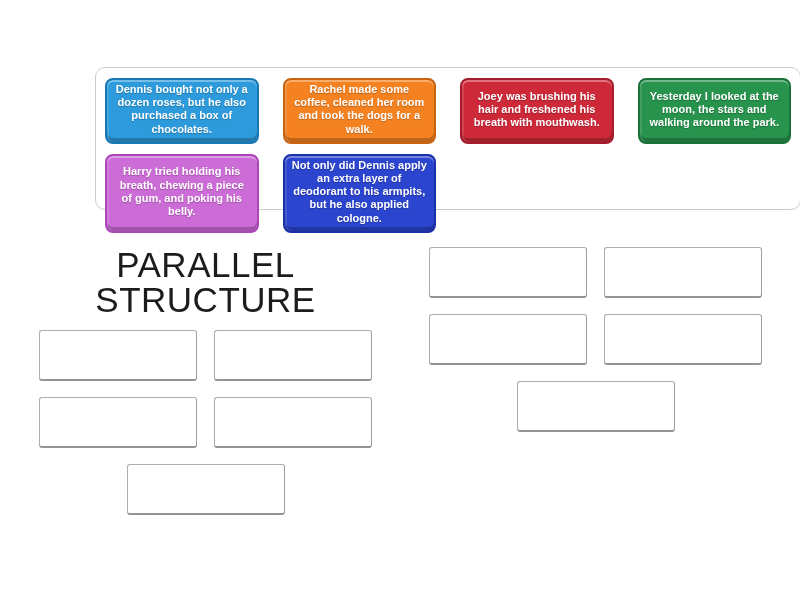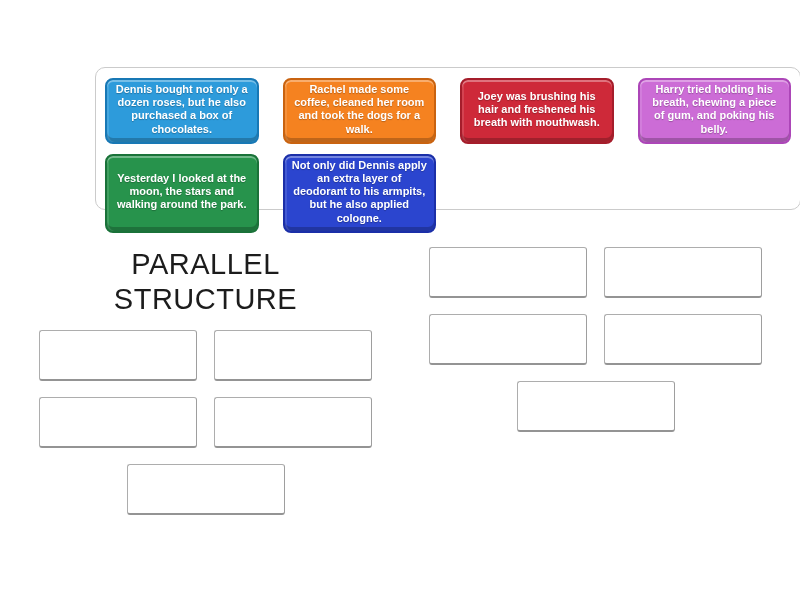--- a/index.html
+++ b/index.html
@@ -32,21 +32,21 @@
     display:flex;align-items:center;justify-content:center;
     padding:3px 7px 6px 7px;
     text-shadow:0 1px 1px rgba(0,0,0,.25);
     cursor:grab;
   }
   
   .group{position:absolute;top:247px;width:333px;}
   .group.g1{left:39px;}
   .group.g2{left:429px;}
   .group-title{
-    font-size:29px;line-height:35px;font-weight:400;
+    font-size:35px;line-height:35px;font-weight:400;
     color:#1c1c1c;text-align:center;
     margin:0 auto 13px auto;max-width:262px;
     letter-spacing:.5px;
   }
   .slots{
     display:grid;grid-template-columns:158px 158px;
     justify-content:space-between;row-gap:16px;
   }
   .slot{
     box-sizing:border-box;height:51px;width:158px;
@@ -63,25 +63,25 @@
 <div class="tray">
   <div class="card" style="--face: #2d9bdb; --edge: #1878b5;">
     <span>Dennis bought not only a dozen roses, but he also purchased a box of chocolates.</span>
   </div>
   <div class="card" style="--face: #f58220; --edge: #c96310;">
     <span>Rachel made some coffee, cleaned her room and took the dogs for a walk.</span>
   </div>
   <div class="card" style="--face: #ce2939; --edge: #a51d2b;">
     <span>Joey was brushing his hair and freshened his breath with mouthwash.</span>
   </div>
+  <div class="card" style="--face: #27934c; --edge: #1a7239;">
+    <span>Yesterday I looked at the moon, the stars and walking around the park.</span>
+  </div>
   <div class="card" style="--face: #cc6cd6; --edge: #ac46b8;">
     <span>Harry tried holding his breath, chewing a piece of gum, and poking his belly.</span>
-  </div>
-  <div class="card" style="--face: #27934c; --edge: #1a7239;">
-    <span>Yesterday I looked at the moon, the stars and walking around the park.</span>
   </div>
   <div class="card" style="--face: #2b45cf; --edge: #1b2fa8;">
     <span>Not only did Dennis apply an extra layer of deodorant to his armpits, but he also applied cologne.</span>
   </div>
 </div>
 
 <section class="group g1">
   <h2 class="group-title">PARALLEL STRUCTURE</h2>
   <div class="slots">
     <div class="slot"></div>

